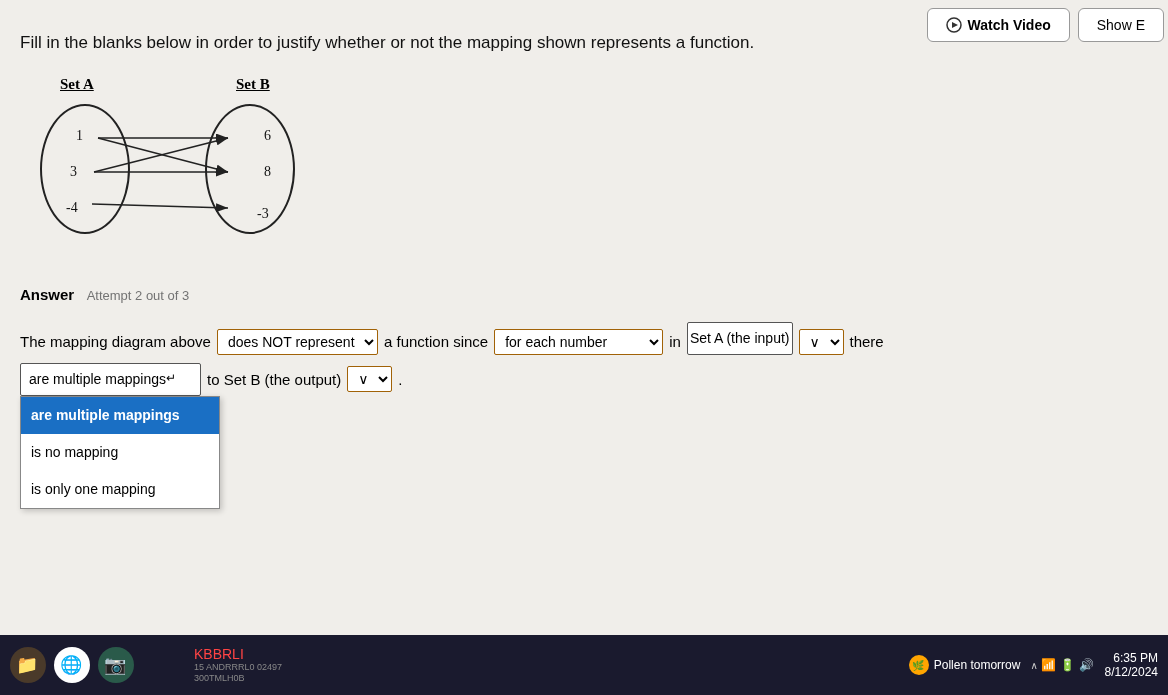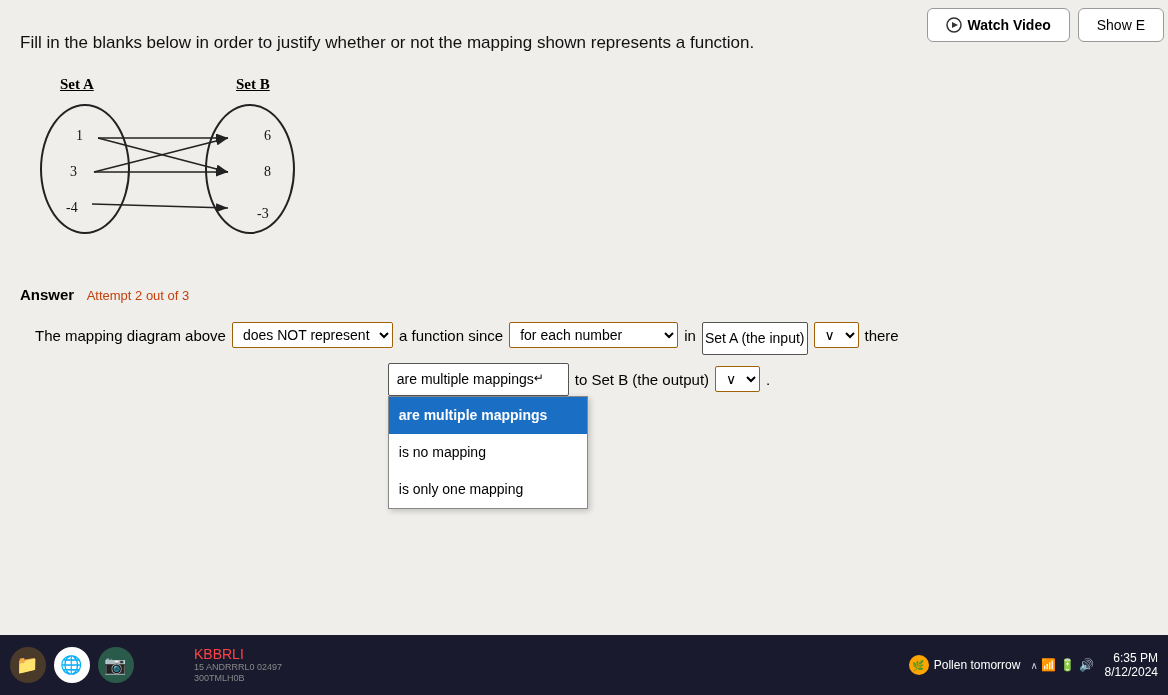--- a/index.html
+++ b/index.html
@@ -143,33 +143,32 @@
     }
 
     .answer-label {
       font-size: 15px;
       font-weight: bold;
       display: inline;
     }
 
     .attempt-label {
       font-size: 13px;
-      color: #c2410c;
+      color: #737373;
       margin-left: 8px;
     }
 
     .sentence-line {
       margin-top: 18px;
       font-size: 15px;
       display: flex;
-      align-items: flex-start;
+      align-items: flex-end;
       flex-wrap: wrap;
       gap: 6px;
       line-height: 1.8;
-      margin-left: 15px;
     }
 
     .dropdown-select {
       border: 1px solid #a16207;
       background: white;
       font-size: 14px;
       padding: 3px 6px;
       cursor: pointer;
       border-radius: 2px;
     }
@@ -184,21 +183,20 @@
 
     
     .sentence-line2 {
       margin-top: 8px;
       font-size: 15px;
       display: flex;
       align-items: center;
       flex-wrap: wrap;
       gap: 6px;
       line-height: 1.8;
-      justify-content: center;
     }
 
     
     .dropdown-wrapper {
       position: relative;
       display: inline-block;
     }
 
     .dropdown-open {
       border: 1.5px solid #555;

